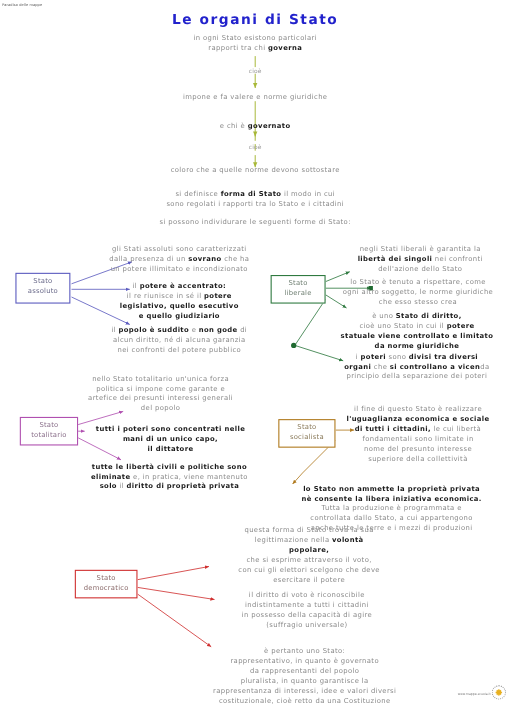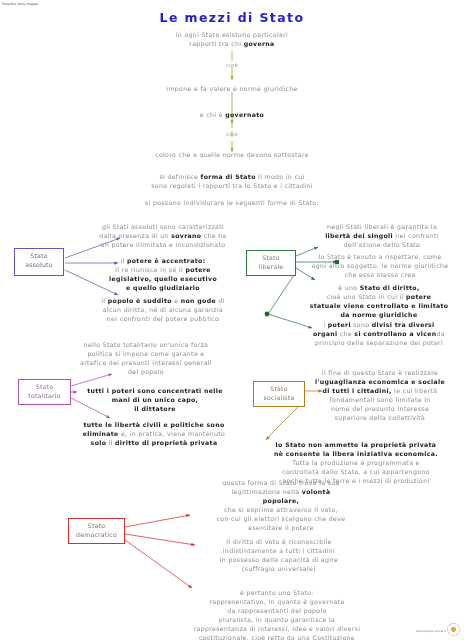--- a/index.html
+++ b/index.html
@@ -107,21 +107,21 @@
       radial-gradient(circle at 50% 50%, #e8b020 0 2.6px, rgba(255,255,255,0) 2.7px);
   }
 </style>
 </head>
 <body>
 
 <div id="canvas">
 
   <div class="watermark-tl">Paradiso delle mappe</div>
 
-  <div class="page-title">Le  mezzi  di  Stato</div>
+  <div class="page-title">Le  organi  di  Stato</div>
 
   <svg id="svg-links" viewBox="0 0 464 640">
     <defs>
       <marker id="ar-olive" markerWidth="6" markerHeight="6" refX="5" refY="3" orient="auto">
         <path d="M0,0.8 L5,3 L0,5.2 z" fill="#a8b838"></path>
       </marker>
       <marker id="ar-blue" markerWidth="6" markerHeight="6" refX="5" refY="3" orient="auto">
         <path d="M0,0.8 L5,3 L0,5.2 z" fill="#5b5bbf"></path>
       </marker>
       <marker id="ar-green" markerWidth="6" markerHeight="6" refX="5" refY="3" orient="auto">

